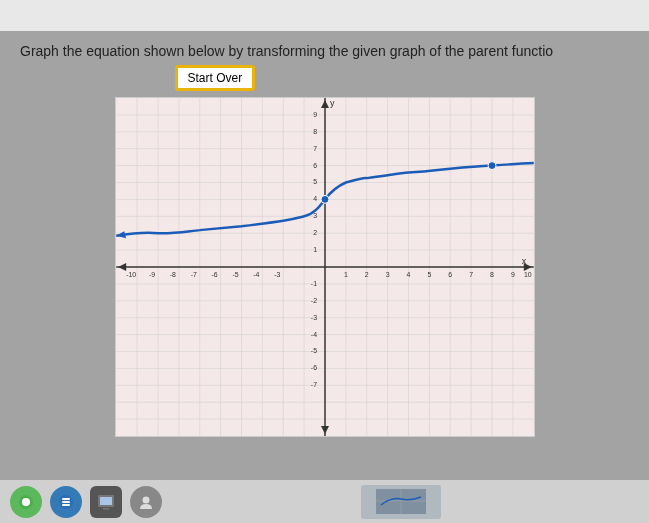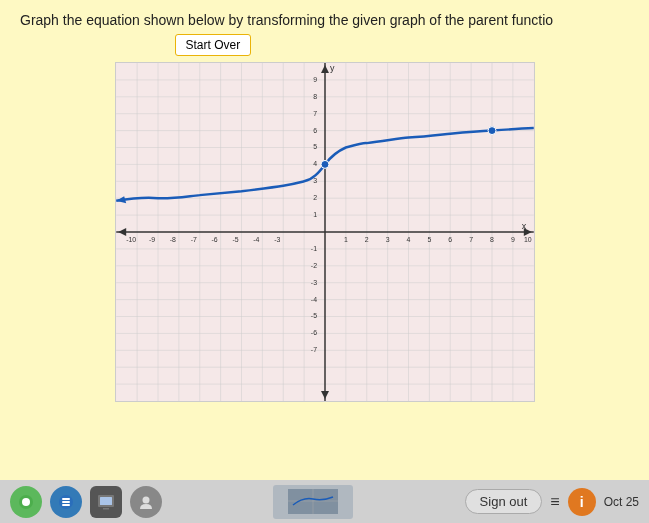--- a/index.html
+++ b/index.html
@@ -8,25 +8,26 @@
       height: 523px;
       background: #e8e8e8;
       font-family: Arial, sans-serif;
       overflow: hidden;
       position: relative;
     }
 
     .main-content {
       width: 100%;
       height: 480px;
-      background: #fef9c3;
+      background: #a3a3a3;
       display: flex;
       flex-direction: column;
       align-items: center;
       padding: 12px 20px 10px 20px;
+      margin-top: 31px;
     }
 
     .question-text {
       font-size: 14px;
       color: #222;
       width: 100%;
       text-align: left;
       margin-bottom: 6px;
       white-space: nowrap;
       overflow: hidden;
@@ -34,21 +35,21 @@
 
     .equation {
       font-size: 18px;
       color: #222;
       margin-bottom: 8px;
       text-align: center;
     }
 
     .start-over-btn {
       background: #fff;
-      border: 1px solid #eab308;
+      border: 3px solid #eab308;
       border-radius: 3px;
       padding: 3px 10px;
       font-size: 12px;
       cursor: pointer;
       margin-bottom: 4px;
       align-self: flex-start;
       margin-left: 60px;
     }
 
     .graph-area {
@@ -329,21 +330,13 @@
     <div style="width:80px; height:34px; background:#b0b8c0; border-radius:3px; display:flex; align-items:center; justify-content:center; cursor:pointer;">
       <svg width="50" height="25" viewBox="0 0 50 25">
         <rect width="50" height="25" fill="#8090a0"></rect>
         <line x1="25" y1="0" x2="25" y2="25" stroke="#aaa" stroke-width="0.5"></line>
         <line x1="0" y1="12" x2="50" y2="12" stroke="#aaa" stroke-width="0.5"></line>
         <path d="M5,16 Q15,8 25,10 Q35,12 45,8" stroke="#1a5cb8" stroke-width="1.5" fill="none"></path>
       </svg>
     </div>
   </div>
 
-  <div class="taskbar-right">
-    <button class="sign-out-btn">Sign out</button>
-    <span class="taskbar-symbol">≡</span>
-    <div class="taskbar-circle-orange">
-      <span>i</span>
-    </div>
-    <span class="taskbar-date">Oct 25</span>
-  </div>
 </div>
 
 </body></html>

